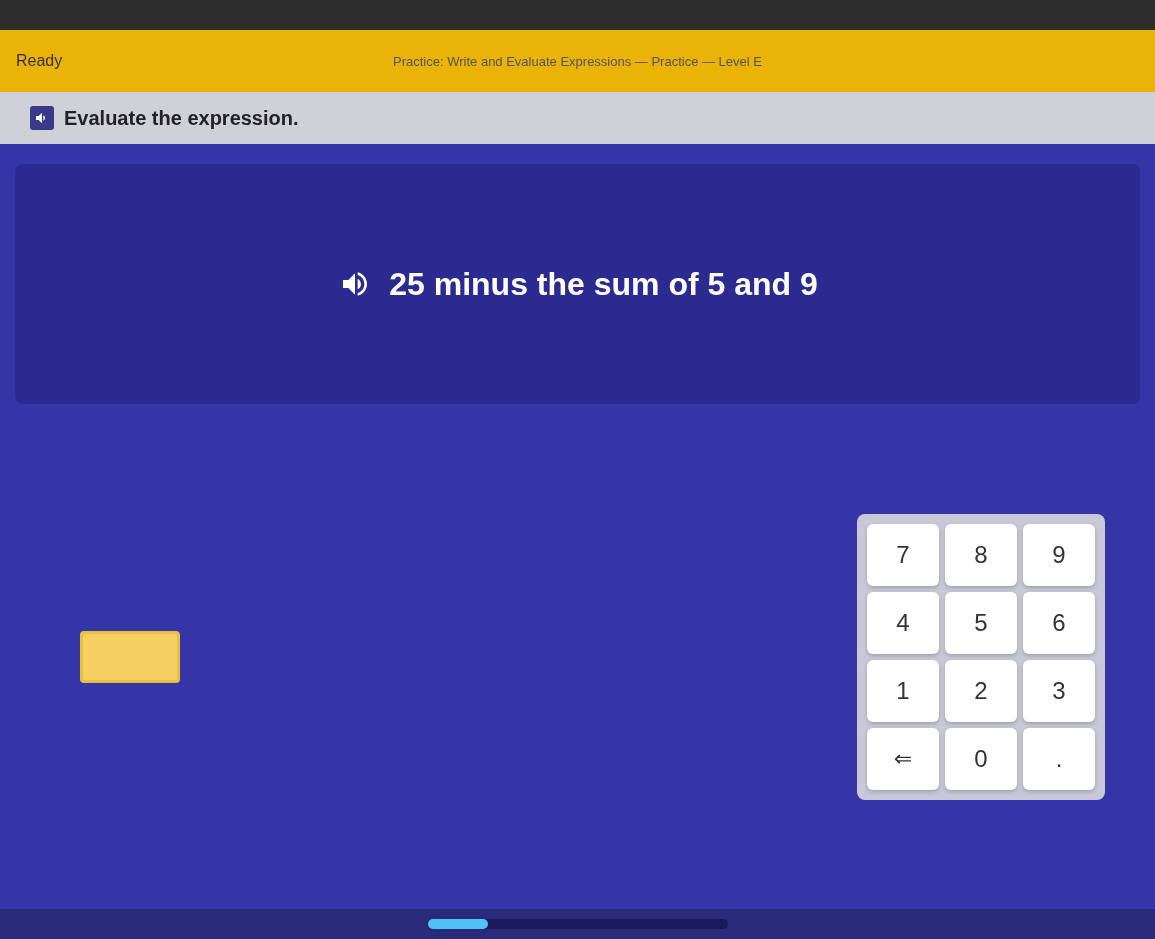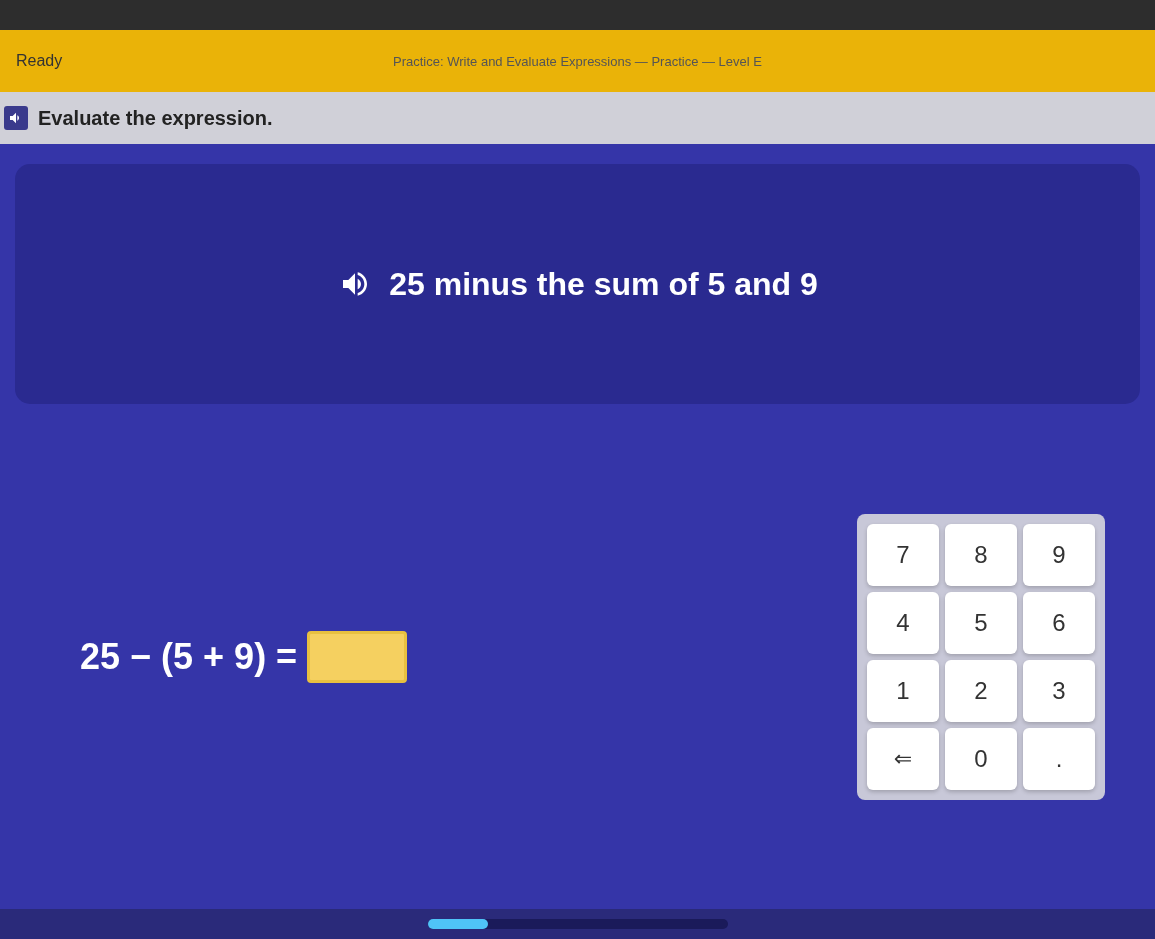--- a/index.html
+++ b/index.html
@@ -49,21 +49,21 @@
       color: #555;
     }
 
     
     .instruction-bar {
       width: 100%;
       height: 52px;
       background: #d0d0d8;
       display: flex;
       align-items: center;
-      padding: 0 4px;
+      padding: 0 30px;
       gap: 10px;
     }
 
     .speaker-icon-instruction {
       width: 24px;
       height: 24px;
       background: #3a3a8c;
       border-radius: 3px;
       display: flex;
       align-items: center;
@@ -90,21 +90,21 @@
       padding: 0;
       position: relative;
     }
 
     
     .problem-display {
       width: calc(100% - 30px);
       margin: 20px 15px 0 15px;
       height: 240px;
       background: #2a2a90;
-      border-radius: 15px;
+      border-radius: 8px;
       display: flex;
       align-items: center;
       justify-content: center;
       gap: 16px;
     }
 
     .speaker-btn {
       width: 36px;
       height: 36px;
       background: none;
@@ -233,21 +233,20 @@
       <svg width="32" height="32" viewBox="0 0 24 24" fill="white">
         <path d="M3 9v6h4l5 5V4L7 9H3zm13.5 3c0-1.77-1.02-3.29-2.5-4.03v8.05c1.48-.73 2.5-2.25 2.5-4.02zM14 3.23v2.06c2.89.86 5 3.54 5 6.71s-2.11 5.85-5 6.71v2.06c4.01-.91 7-4.49 7-8.77s-2.99-7.86-7-8.77z"></path>
       </svg>
     </button>
     <span class="problem-text">25 minus the sum of 5 and 9</span>
   </div>
 
   <div class="answer-area">
 
     <div class="equation-display">
-      <span>25 − (5 + 9) =</span>
       <div class="answer-box"></div>
     </div>
 
     <div class="numpad">
 
       <button class="numpad-btn">7</button>
       <button class="numpad-btn">8</button>
       <button class="numpad-btn">9</button>
 
       <button class="numpad-btn">4</button>

